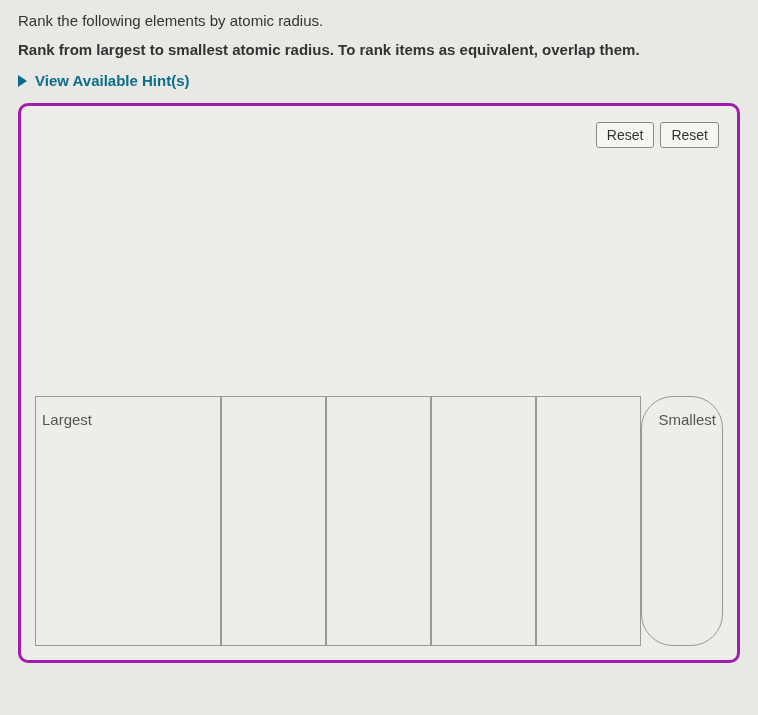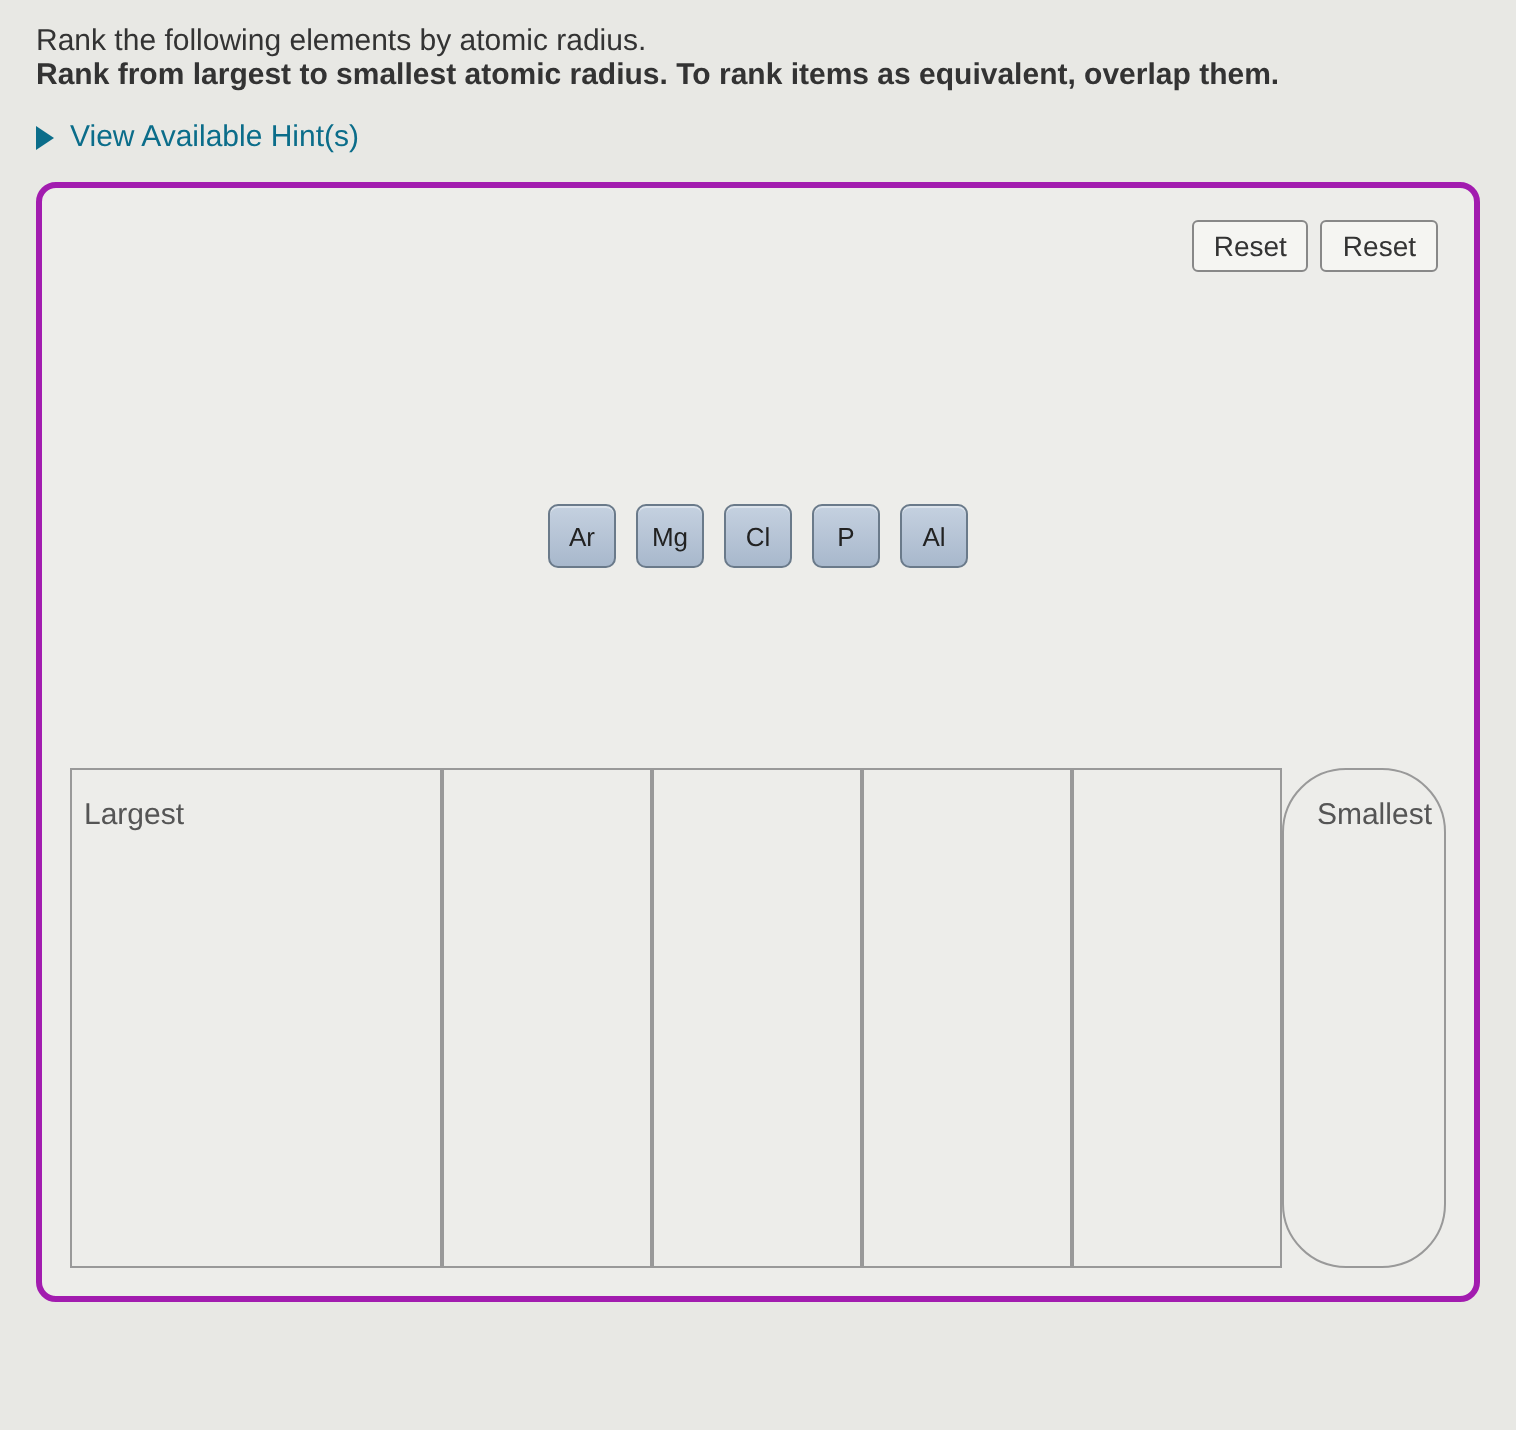--- a/index.html
+++ b/index.html
@@ -11,33 +11,33 @@
       font-family: Arial, Helvetica, sans-serif;
       background: #e8e8e4;
       width: 758px;
       height: 715px;
       padding: 12px 18px;
       color: #333;
     }
     .question-text {
       font-size: 15px;
       color: #333;
-      margin-bottom: 0;
+      margin-bottom: 12px;
     }
     .instruction-text {
       font-size: 15px;
       font-weight: bold;
       color: #333;
       margin-bottom: 14px;
     }
     .hints-link {
       display: inline-flex;
       align-items: center;
       color: #0b6d8a;
-      font-weight: normal;
+      font-weight: bold;
       font-size: 15px;
       cursor: pointer;
       margin-bottom: 14px;
     }
     .hints-link .triangle {
       display: inline-block;
       width: 0;
       height: 0;
       border-top: 6px solid transparent;
       border-bottom: 6px solid transparent;
@@ -144,27 +144,20 @@
   <span>View Available Hint(s)</span>
 </div>
 
 <div class="workspace">
 
   <div class="top-buttons">
     <button class="btn">Reset</button>
     <button class="btn">Reset</button>
   </div>
 
-  <div class="element-pool">
-    <div class="element-tile">Ar</div>
-    <div class="element-tile">Mg</div>
-    <div class="element-tile">Cl</div>
-    <div class="element-tile">P</div>
-    <div class="element-tile">Al</div>
-  </div>
 
   <div class="ranking-area">
     <div class="rank-label-left">Largest</div>
     <div class="rank-slot"></div>
     <div class="rank-slot"></div>
     <div class="rank-slot"></div>
     <div class="rank-slot"></div>
     <div class="rank-slot"></div>
     <div class="rank-label-right">Smallest</div>
   </div>

